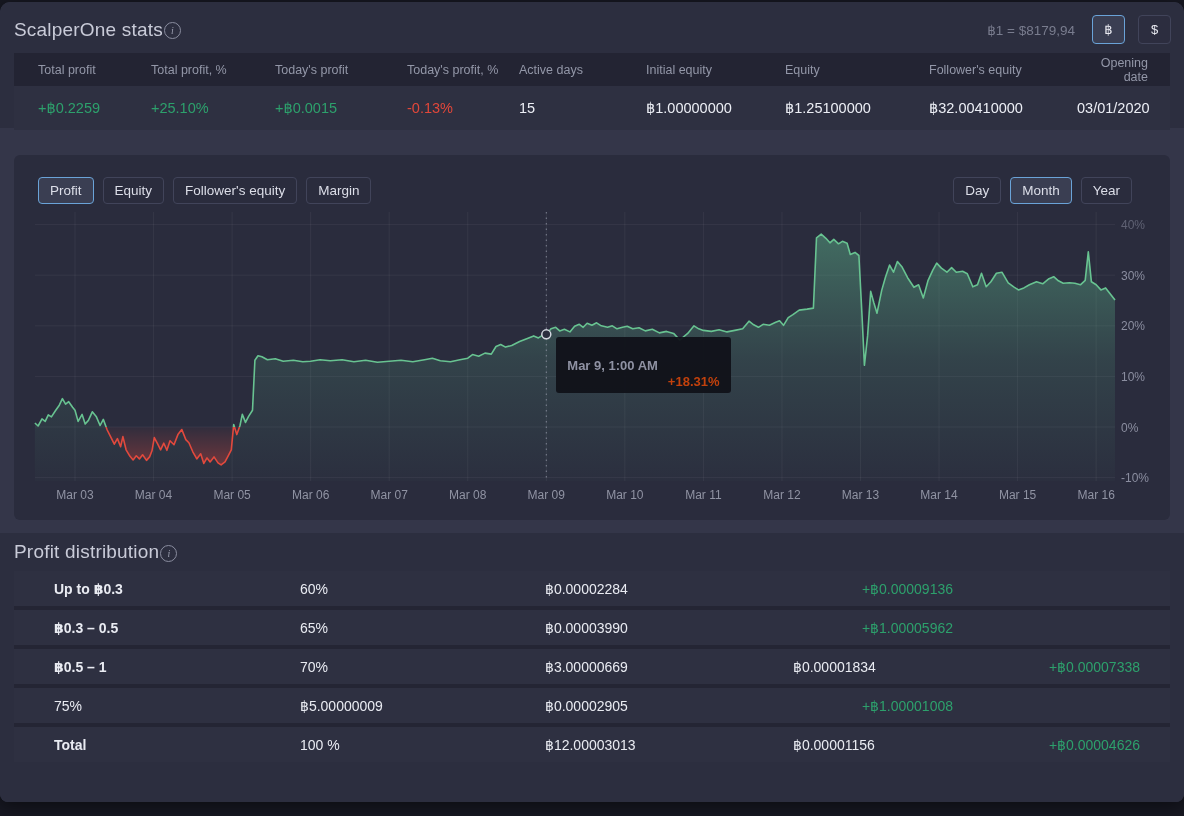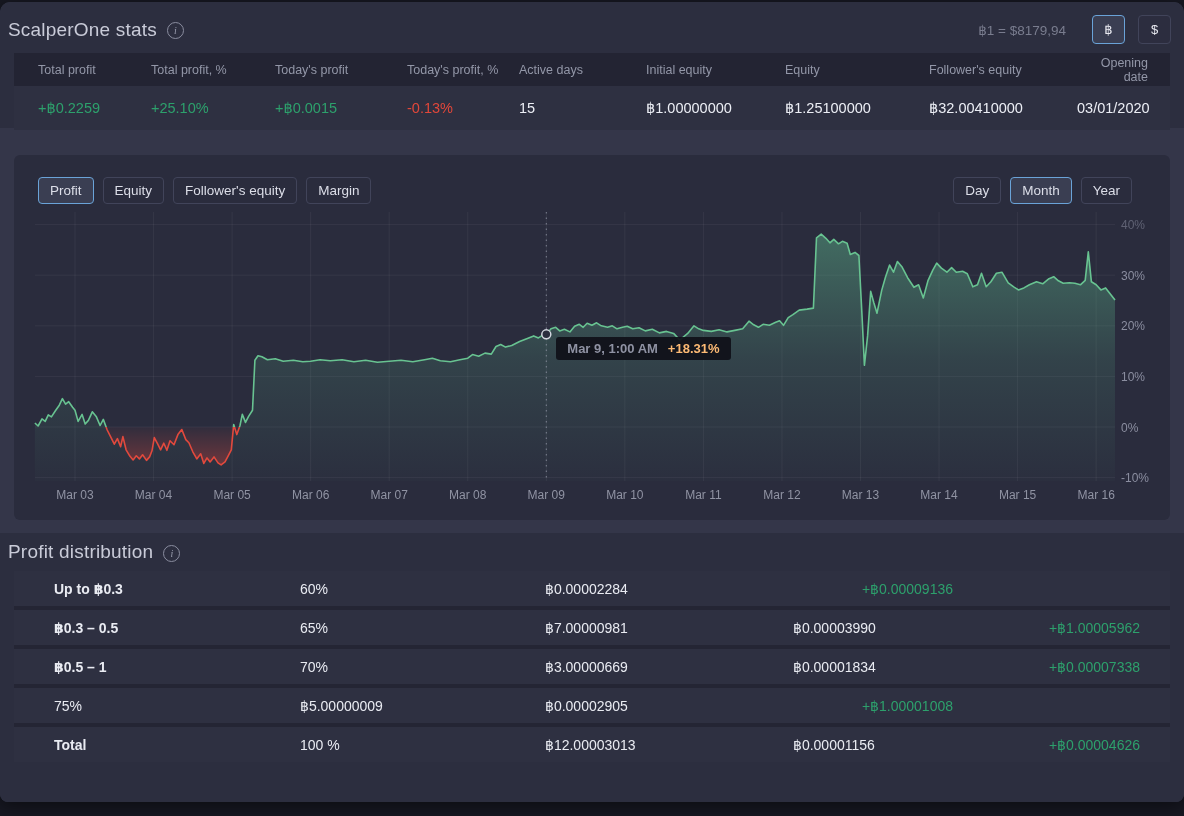--- a/index.html
+++ b/index.html
@@ -10,21 +10,21 @@
     -webkit-font-smoothing:antialiased;
   }
   .card{
     position:absolute;left:0;top:2px;width:1184px;height:800px;
     background:#343649;border-radius:10px 10px 8px 8px;overflow:hidden;
     box-shadow:0 4px 18px rgba(0,0,0,.5);
   }
   .panel{background:#2c2e3f;}
   
   .top-panel{height:126px;border-radius:10px 10px 0 0;}
-  .title-row{display:flex;align-items:center;padding:13px 13px 0 8px;gap:10px;}
+  .title-row{display:flex;align-items:center;padding:13px 13px 0 14px;gap:1px;}
   .title-row h1{margin:0;font-size:19px;font-weight:400;color:#c9cbd8;letter-spacing:.2px;}
   .info-icon{
     display:inline-flex;align-items:center;justify-content:center;
     width:15px;height:15px;border:1.2px solid #8a8d9f;border-radius:50%;
     color:#9a9dae;font-size:10px;font-style:italic;font-family:"Liberation Serif",serif;
     margin-top:2px;
   }
   .spacer{flex:1;}
   .rate{color:#797c8e;font-size:13.5px;margin-right:16px;}
   .cur-btn{
@@ -63,21 +63,21 @@
     display:inline-flex;align-items:center;font-family:inherit;
   }
   .tab-btn.active{border-color:#6aa3d8;background:#3a3e52;}
   #chart-svg{position:absolute;inset:0;width:100%;height:100%;}
   .chart-tooltip{
     position:absolute;z-index:4;display:flex;gap:10px;align-items:center;
     background:rgba(15,16,24,.92);border-radius:3px;padding:4px 11px;
     font-size:13px;white-space:nowrap;
   }
   .tt-time{color:#8f92a3;font-weight:bold;}
-  .tt-val{color:#fdba74;font-weight:700;}
+  .tt-val{color:#c2410c;font-weight:700;margin-top:33px;}
   
   .bottom-panel{margin-top:13px;height:269px;border-radius:0 0 8px 8px;}
   .bottom-panel .title-row{padding-top:8px;}
   .dist-table{margin:8px 14px 0 14px;font-size:14px;}
   .dist-row{
     display:grid;
     grid-template-columns:246px 245px 248px 190px 1fr;
     padding-left:40px;align-items:center;
   }
   .dist-head{background:#232433;height:36px;color:#9397a8;font-size:12.5px;border-bottom:4px solid #242534;}
@@ -222,21 +222,20 @@
     <div class="dist-table" id="dist-table">
         <div class="dist-row dist-body-row">
           <div class="cell cell-label">Up to ฿0.3</div>
           <div class="cell">60%</div>
           <div class="cell">฿0.00002284</div>
           <div class="cell c-green">+฿0.00009136</div>
         </div>
         <div class="dist-row dist-body-row">
           <div class="cell cell-label">฿0.3 – 0.5</div>
           <div class="cell">65%</div>
-          <div class="cell">฿7.00000981</div>
           <div class="cell">฿0.00003990</div>
           <div class="cell c-green">+฿1.00005962</div>
         </div>
         <div class="dist-row dist-body-row">
           <div class="cell cell-label">฿0.5 – 1</div>
           <div class="cell">70%</div>
           <div class="cell">฿3.00000669</div>
           <div class="cell">฿0.00001834</div>
           <div class="cell c-green">+฿0.00007338</div>
         </div>

